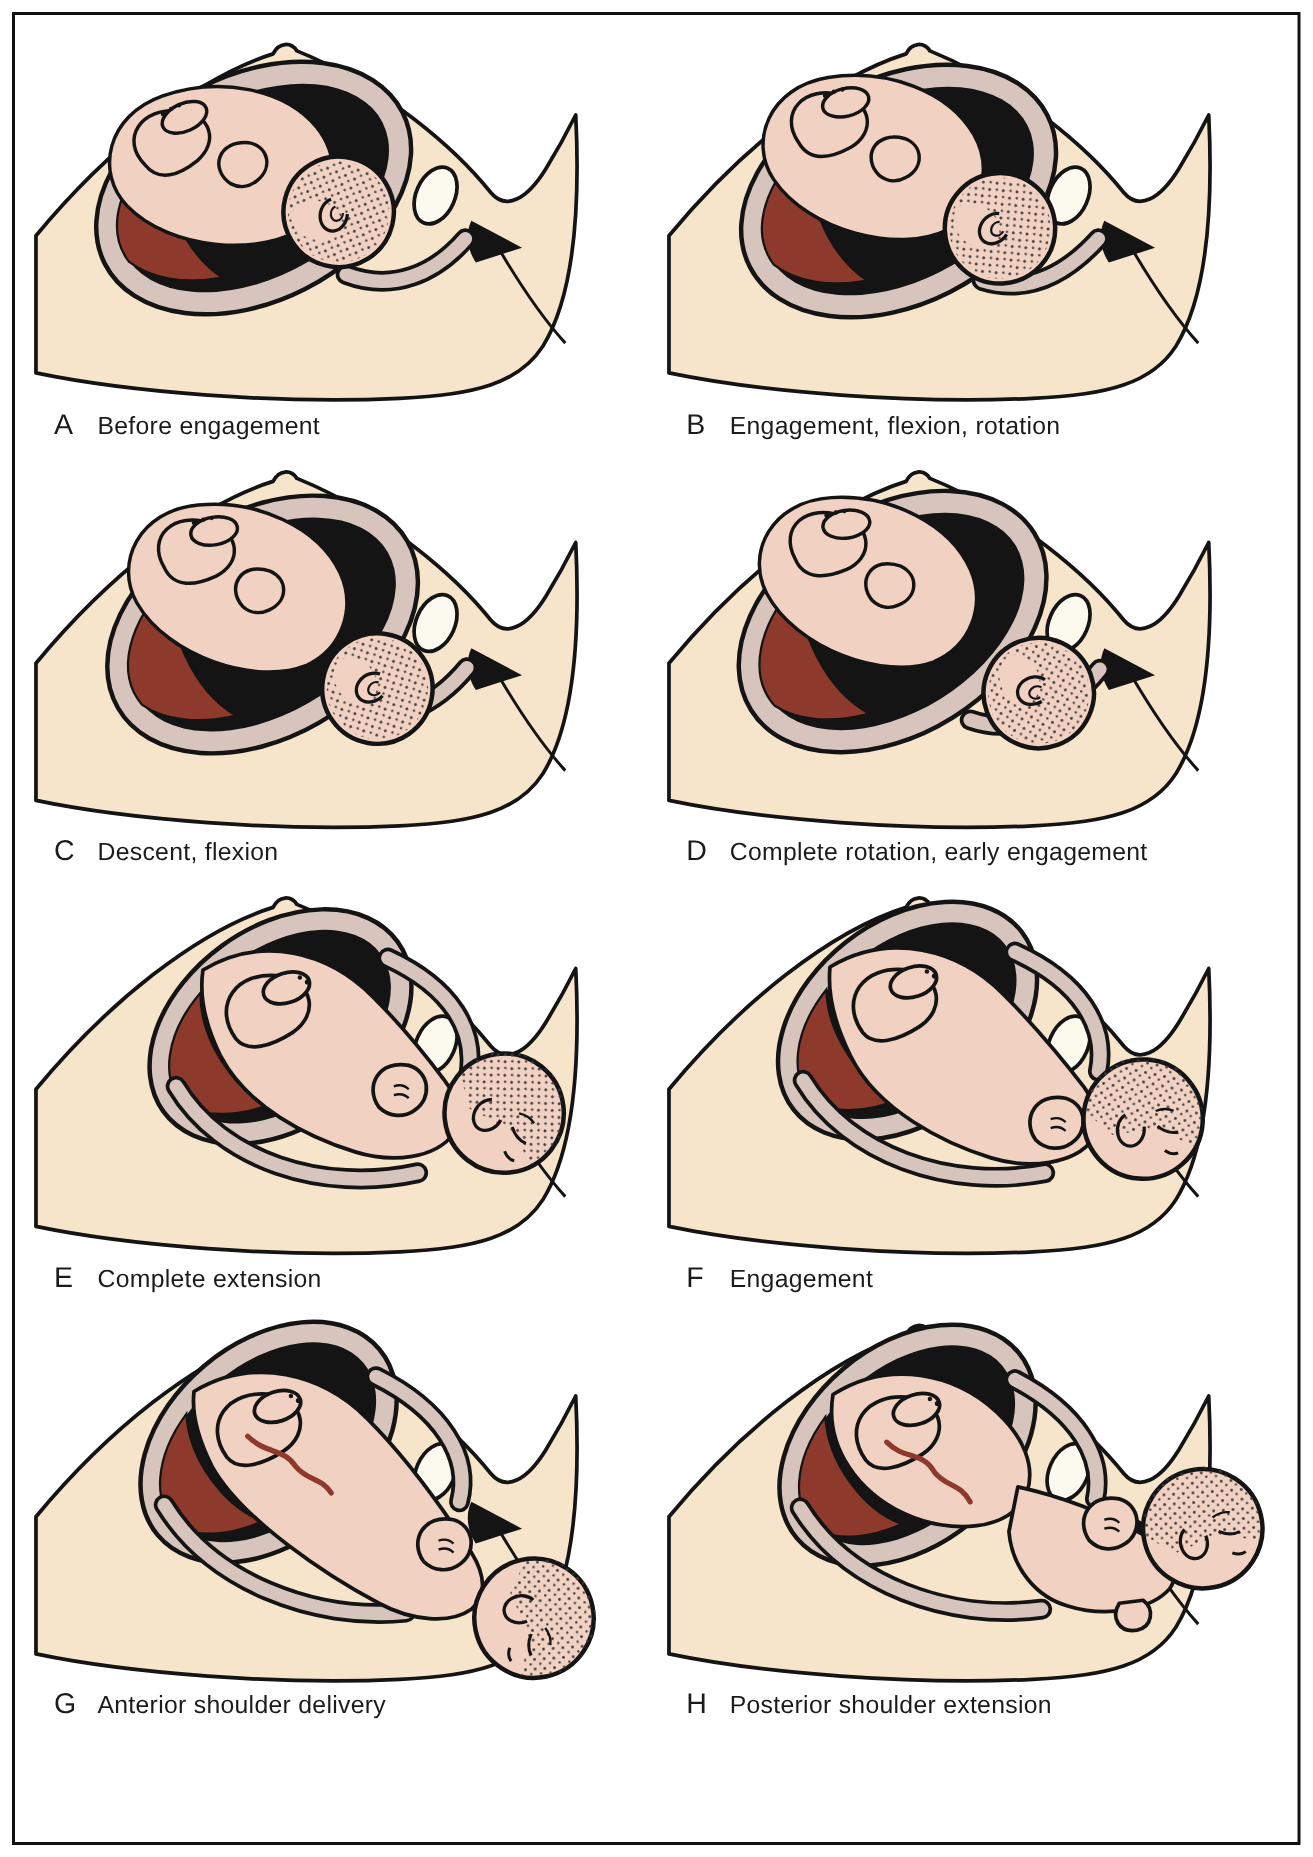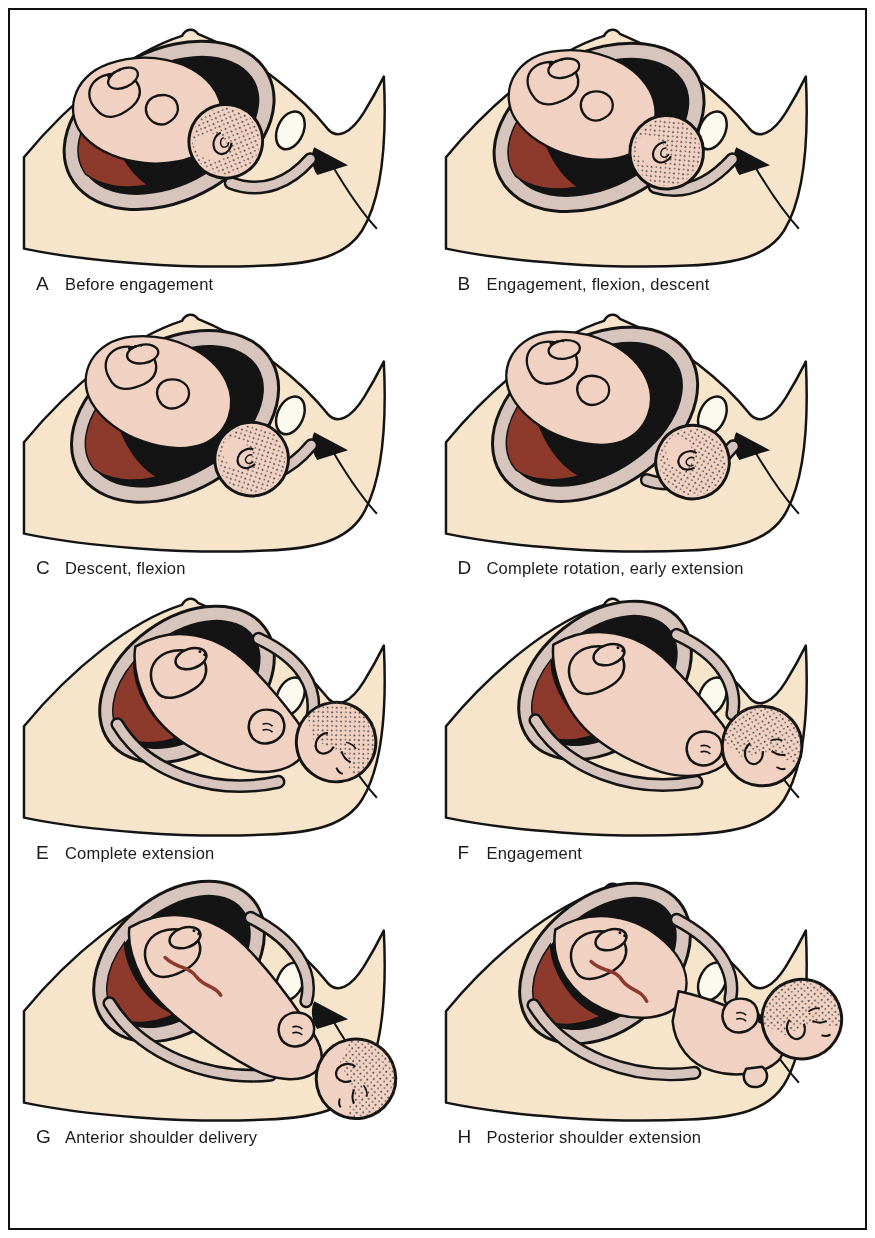--- a/index.html
+++ b/index.html
@@ -119,21 +119,21 @@
         <use href="#mom"></use>
         <use href="#pubis" transform="translate(272,111) rotate(24)"></use>
         <use href="#uterB" transform="translate(158,108) rotate(-27)"></use>
         <path class="bandO" d="M214,168 C246,178 272,162 292,140"></path>
         <path class="bandI" d="M214,168 C246,178 272,162 292,140"></path>
         <use href="#fetC" transform="translate(142,90) rotate(4) scale(0.93)"></use>
         <use href="#headI" transform="translate(226,133) rotate(42)"></use>
       </svg>
       <div class="cap">
         <span class="let">B</span>
-        <span class="txt">Engagement, flexion, descent</span>
+        <span class="txt">Engagement, flexion, rotation</span>
       </div>
     </div>
 
     <div class="cell">
       <svg viewBox="0 0 420 252">
         <use href="#mom"></use>
         <use href="#pubis" transform="translate(272,111) rotate(24)"></use>
         <use href="#uterB" transform="translate(156,112) rotate(-30)"></use>
         <path class="bandO" d="M210,172 C244,182 274,164 293,141"></path>
         <path class="bandI" d="M210,172 C244,182 274,164 293,141"></path>
@@ -151,21 +151,21 @@
         <use href="#mom"></use>
         <use href="#pubis" transform="translate(272,111) rotate(24)"></use>
         <use href="#uterB" transform="translate(154,110) rotate(-32)"></use>
         <path class="bandO" d="M206,176 C240,188 272,168 293,142"></path>
         <path class="bandI" d="M206,176 C240,188 272,168 293,142"></path>
         <use href="#fetC" transform="translate(138,88) rotate(10) scale(0.93)"></use>
         <use href="#headI" transform="translate(252,158) rotate(70)"></use>
       </svg>
       <div class="cap">
         <span class="let">D</span>
-        <span class="txt">Complete rotation, early extension</span>
+        <span class="txt">Complete rotation, early engagement</span>
       </div>
     </div>
 
     <div class="cell">
       <svg viewBox="0 0 420 252">
         <use href="#mom"></use>
         <use href="#pubis" transform="translate(272,108) rotate(24)"></use>
         <use href="#uterS" transform="translate(168,96) rotate(-36)"></use>
         <path class="bandO" d="M240,50 C283,70 300,99 294,130"></path>
         <path class="bandI" d="M240,50 C283,70 300,99 294,130"></path>

